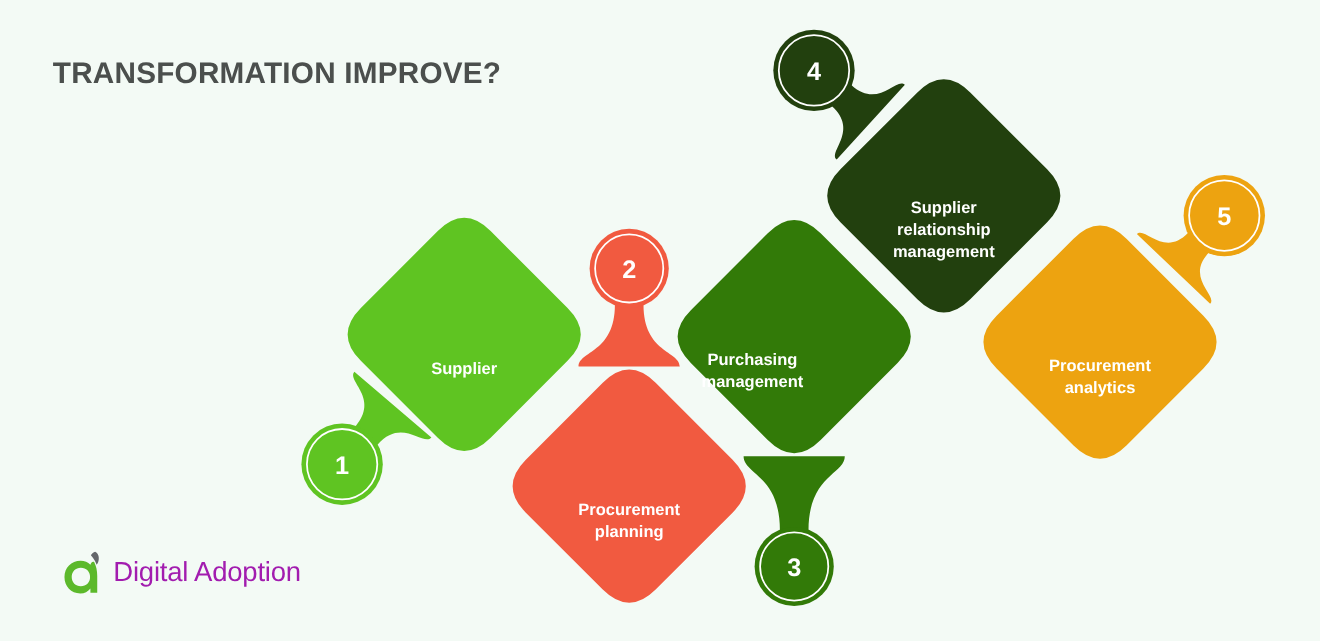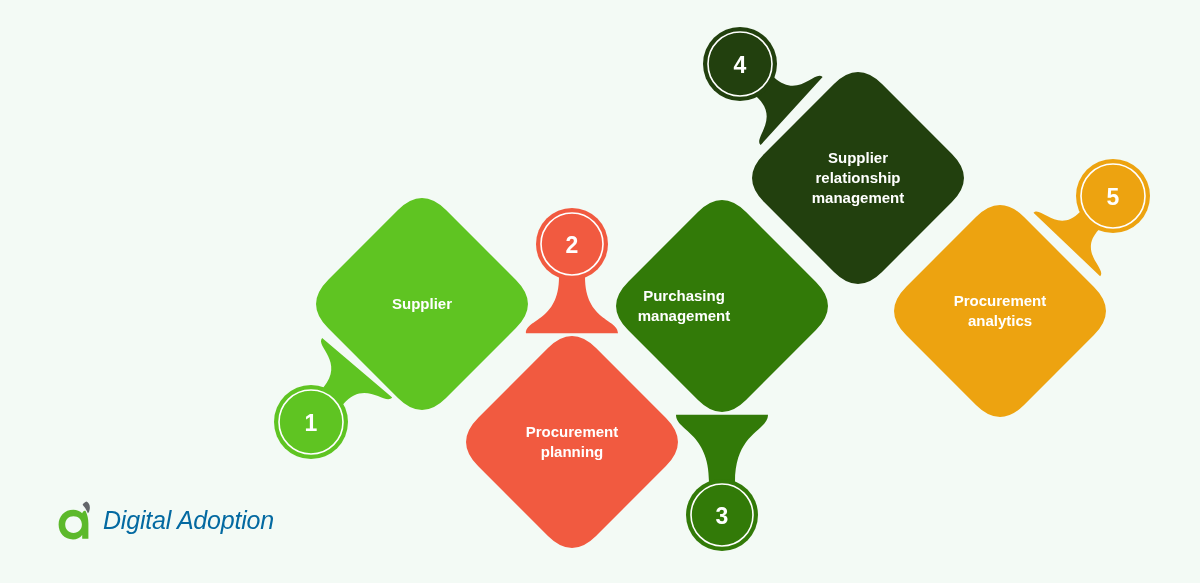--- a/index.html
+++ b/index.html
@@ -44,36 +44,36 @@
     align-items: center;
     gap: 7px;
   }
   .logo-mark {
     width: 40px;
     height: 44px;
     display: block;
   }
   .logo-text {
     font-size: 25px;
-    color: #0369a1;
+    color: #a21caf;
     letter-spacing: -0.2px;
     line-height: 1;
     white-space: nowrap;
-    font-style: italic;
   }
   .node-label {
     position: absolute;
     color: #ffffff;
     font-size: 15px;
     font-weight: bold;
     text-align: center;
     line-height: 20px;
     transform: translate(-50%, -50%);
     pointer-events: none;
     white-space: pre-line;
+    margin-top: 32px;
   }
   .badge-num {
     position: absolute;
     color: #ffffff;
     font-size: 23px;
     font-weight: bold;
     text-align: center;
     line-height: 1;
     transform: translate(-50%, -50%);
     pointer-events: none;
@@ -109,20 +109,21 @@
     </g>
     <g>
       <path d="M1080.14,211.66 C1058.23,234.67 1040.67,205.25 1033.50,212.78 L1100.13,276.22 C1107.30,268.69 1077.06,252.60 1098.97,229.59 Z" fill="#eda310"></path>
       <path d="M975.96,217.04 Q1000.00,193.00 1024.04,217.04 L1093.96,286.96 Q1118.00,311.00 1093.96,335.04 L1024.04,404.96 Q1000.00,429.00 975.96,404.96 L906.04,335.04 Q882.00,311.00 906.04,286.96 Z" fill="#eda310"></path>
       <circle cx="1113" cy="196" r="37" fill="#eda310"></circle>
       <circle cx="1113" cy="196" r="32" fill="none" stroke="#ffffff" stroke-width="1.6"></circle>
     </g>
   </svg>
 
 <div class="title-block">
+  <div class="title-line">TRANSFORMATION IMPROVE?</div>
 </div>
 
 <div class="logo-block">
   <svg class="logo-mark" viewBox="0 0 40 44">
     <path id="logo-leaf" d="M30.5 3.5 C33.8 5.0 34.6 9.2 33.2 13.2 C32.9 14.0 32.4 14.7 31.9 15.3 C31.0 13.1 29.8 11.0 28.6 9.3 C27.9 8.3 27.2 7.4 26.6 6.7 C27.6 5.2 29.0 3.9 30.5 3.5 Z" fill="#63666a"></path>
     <path id="logo-a" d="M29.6 13.0 C31.5 16.8 32.4 21.0 32.4 25.6 L32.4 40.8 L26.2 40.8 L26.2 37.0 C24.0 39.9 20.9 41.5 17.0 41.5 C8.6 41.5 2.6 35.2 2.6 26.6 C2.6 18.0 8.7 11.7 17.3 11.7 C20.9 11.7 23.9 13.0 26.2 15.3 C26.9 13.6 28.1 12.2 29.6 13.0 Z M17.5 18.2 C12.7 18.2 9.2 21.7 9.2 26.6 C9.2 31.5 12.7 35.0 17.5 35.0 C22.4 35.0 25.9 31.5 25.9 26.6 C25.9 21.7 22.4 18.2 17.5 18.2 Z" fill="#5cb92b"></path>
   </svg>
   <div class="logo-text">Digital Adoption</div>
 </div>
 

